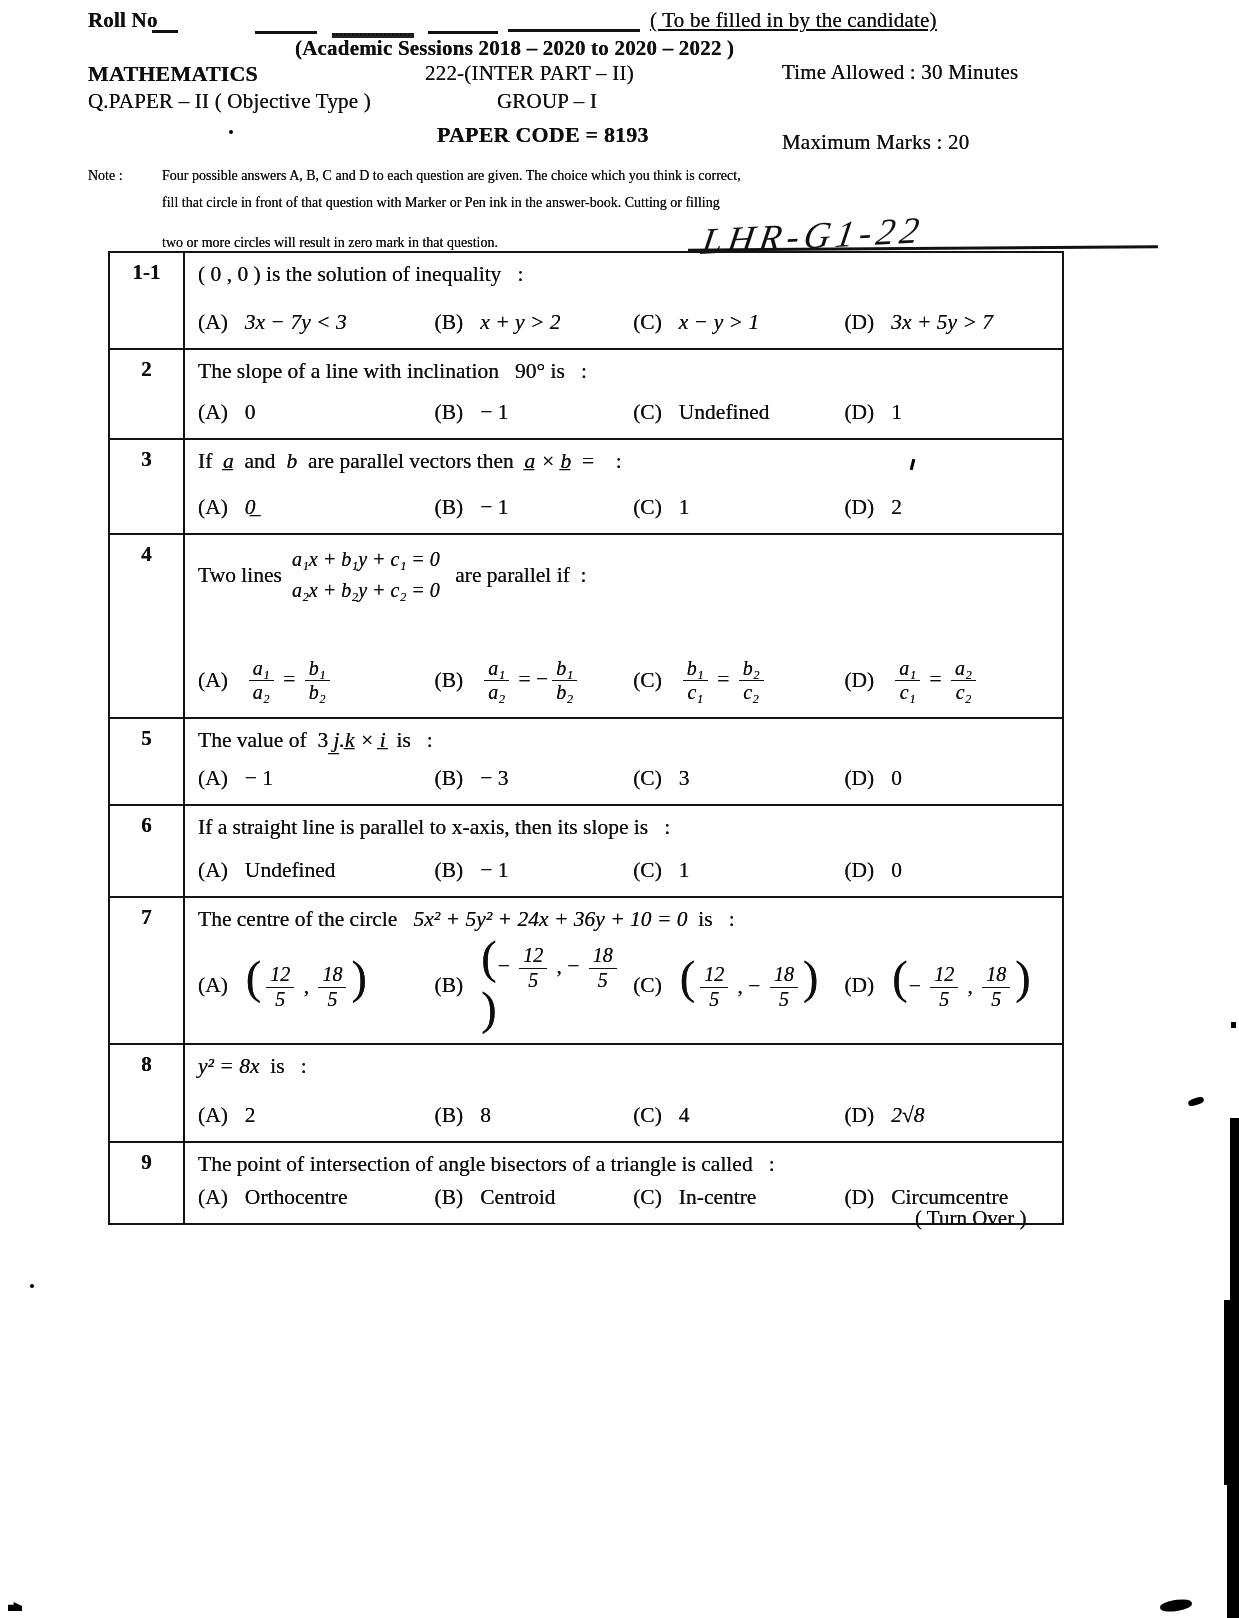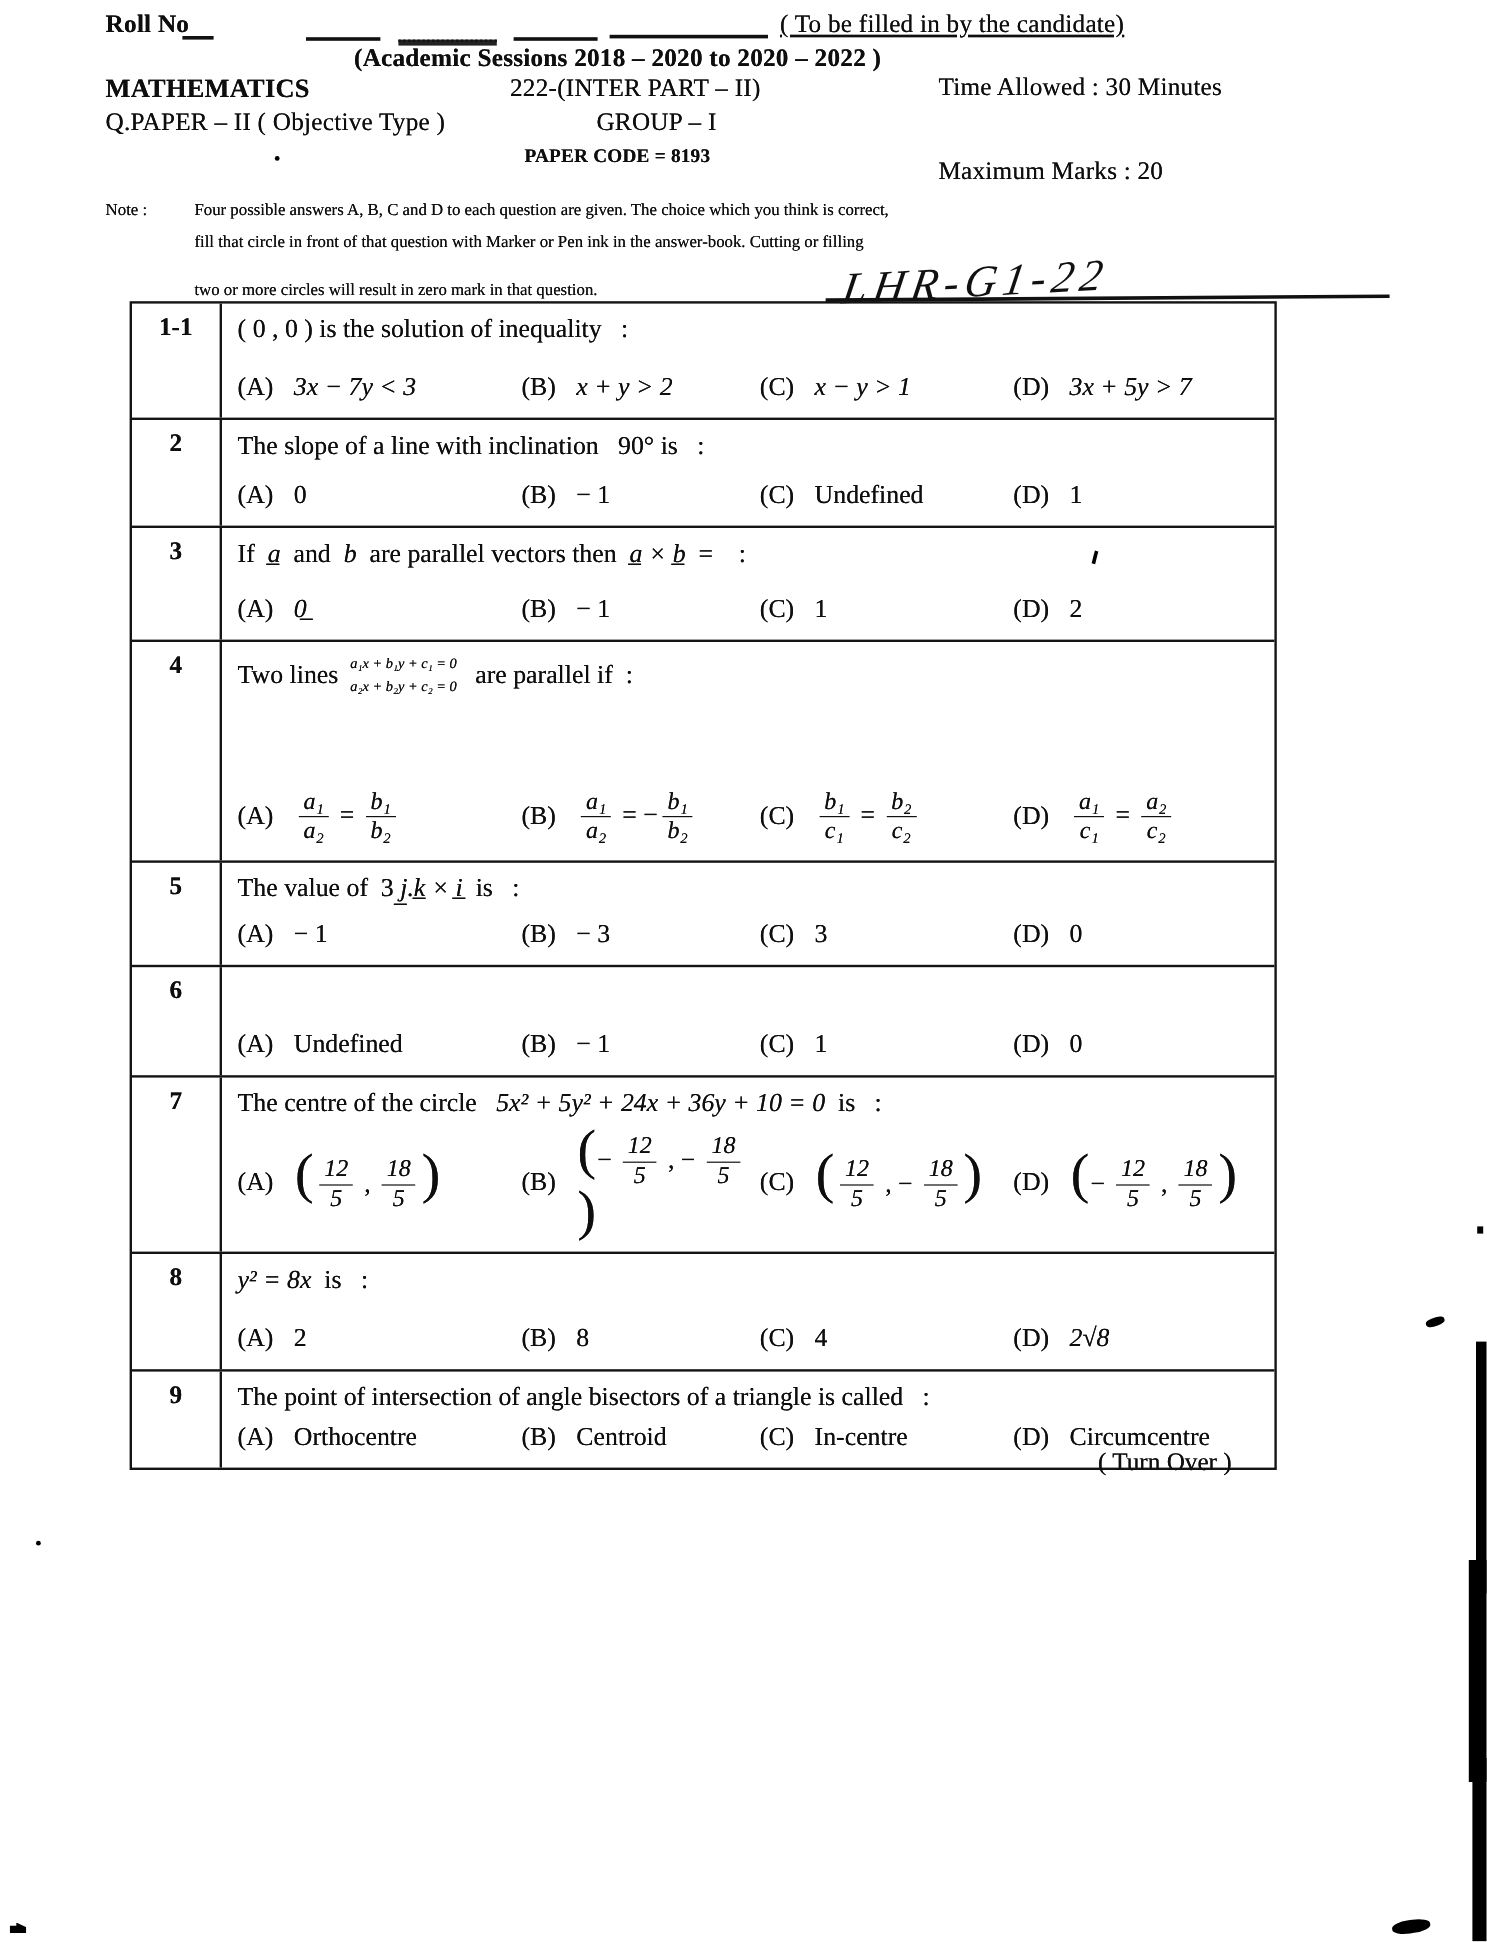--- a/index.html
+++ b/index.html
@@ -46,21 +46,21 @@
   .math{font-style:italic;}
   .frac{
     display:inline-flex; flex-direction:column; text-align:center;
     font-style:italic; line-height:1.08; margin:0 4px; vertical-align:middle;
     font-size:20px;
   }
   .fn{border-bottom:1.6px solid #111; padding:0 4px 1px 4px;}
   .fd{padding-top:1px;}
   .stack{
     display:inline-flex; flex-direction:column; font-style:italic;
-    margin:0 10px; line-height:1.55; vertical-align:middle; font-size:12px;
+    margin:0 10px; line-height:1.55; vertical-align:middle; font-size:20px;
   }
   .bigp{font-size:215%; font-weight:400; font-style:normal; line-height:0.8;
         transform:scaleX(0.75); margin:0 1px;}
   .footer-text{font-size:21px; text-shadow:0 0 0.4px #222;}
   .artifact{position:absolute; background:#000;}
 </style>
 </head>
 <body>
 
 <div class="page">
@@ -76,21 +76,21 @@
   <span class="abs hdr-text b" style="left:295px;top:36px;">(Academic Sessions 2018 – 2020 to 2020 – 2022 )</span>
 
   <span class="abs hdr-text b" style="left:88px;top:61px;font-size:22px;">MATHEMATICS</span>
   <span class="abs hdr-text" style="left:425px;top:61px;">222-(INTER PART – II)</span>
   <span class="abs hdr-text" style="left:782px;top:60px;">Time Allowed  :  30 Minutes</span>
 
   <span class="abs hdr-text" style="left:88px;top:89px;">Q.PAPER – II ( Objective Type )</span>
   <span class="abs hdr-text" style="left:497px;top:89px;">GROUP – I</span>
   <span class="abs hdr-text" style="left:782px;top:87px;margin-top:43px;">Maximum Marks  :  20</span>
 
-  <span class="abs hdr-text b" style="left:437px;top:122px;font-size:16px;">PAPER CODE  =  8193</span>
+  <span class="abs hdr-text b" style="left:437px;top:122px;font-size:22px;">PAPER CODE  =  8193</span>
 
   <span class="abs note-text" style="left:88px;top:168px;">Note  :</span>
   <span class="abs note-text" style="left:162px;top:168px;">Four possible answers A, B, C and D to each question are given.  The choice which you think is correct,</span>
   <span class="abs note-text" style="left:162px;top:195px;">fill  that  circle  in front of that question with Marker  or  Pen ink in the answer-book.   Cutting or filling</span>
   <span class="abs note-text" style="left:162px;top:222px;margin-top:13px;">two or more circles will result in  zero mark in that question.</span>
 
   <span class="handwriting">LHR-G1-22</span>
   <div class="ink-line" style="left:688px;top:247px;width:470px;height:3px;transform:rotate(-0.4deg);"></div>
 
   <div class="qtable">
@@ -257,20 +257,23 @@
             <div class="opt opt-3">
               <span class="olabel">(D)</span>
               <span class="oval"><span class="tok">0</span></span>
             </div>
           </div>
         </div>
       </div>
       <div class="qrow" style="min-height: 90px;">
         <div class="qnum">6</div>
         <div class="qbody">
+          <div class="qtext">
+            <span class="tok">If a straight line is parallel to x-axis, then its slope is   :</span>
+          </div>
           <div class="qopts">
             <div class="opt opt-0">
               <span class="olabel">(A)</span>
               <span class="oval"><span class="tok">Undefined</span></span>
             </div>
             <div class="opt opt-1">
               <span class="olabel">(B)</span>
               <span class="oval"><span class="tok">− 1</span></span>
             </div>
             <div class="opt opt-2">

